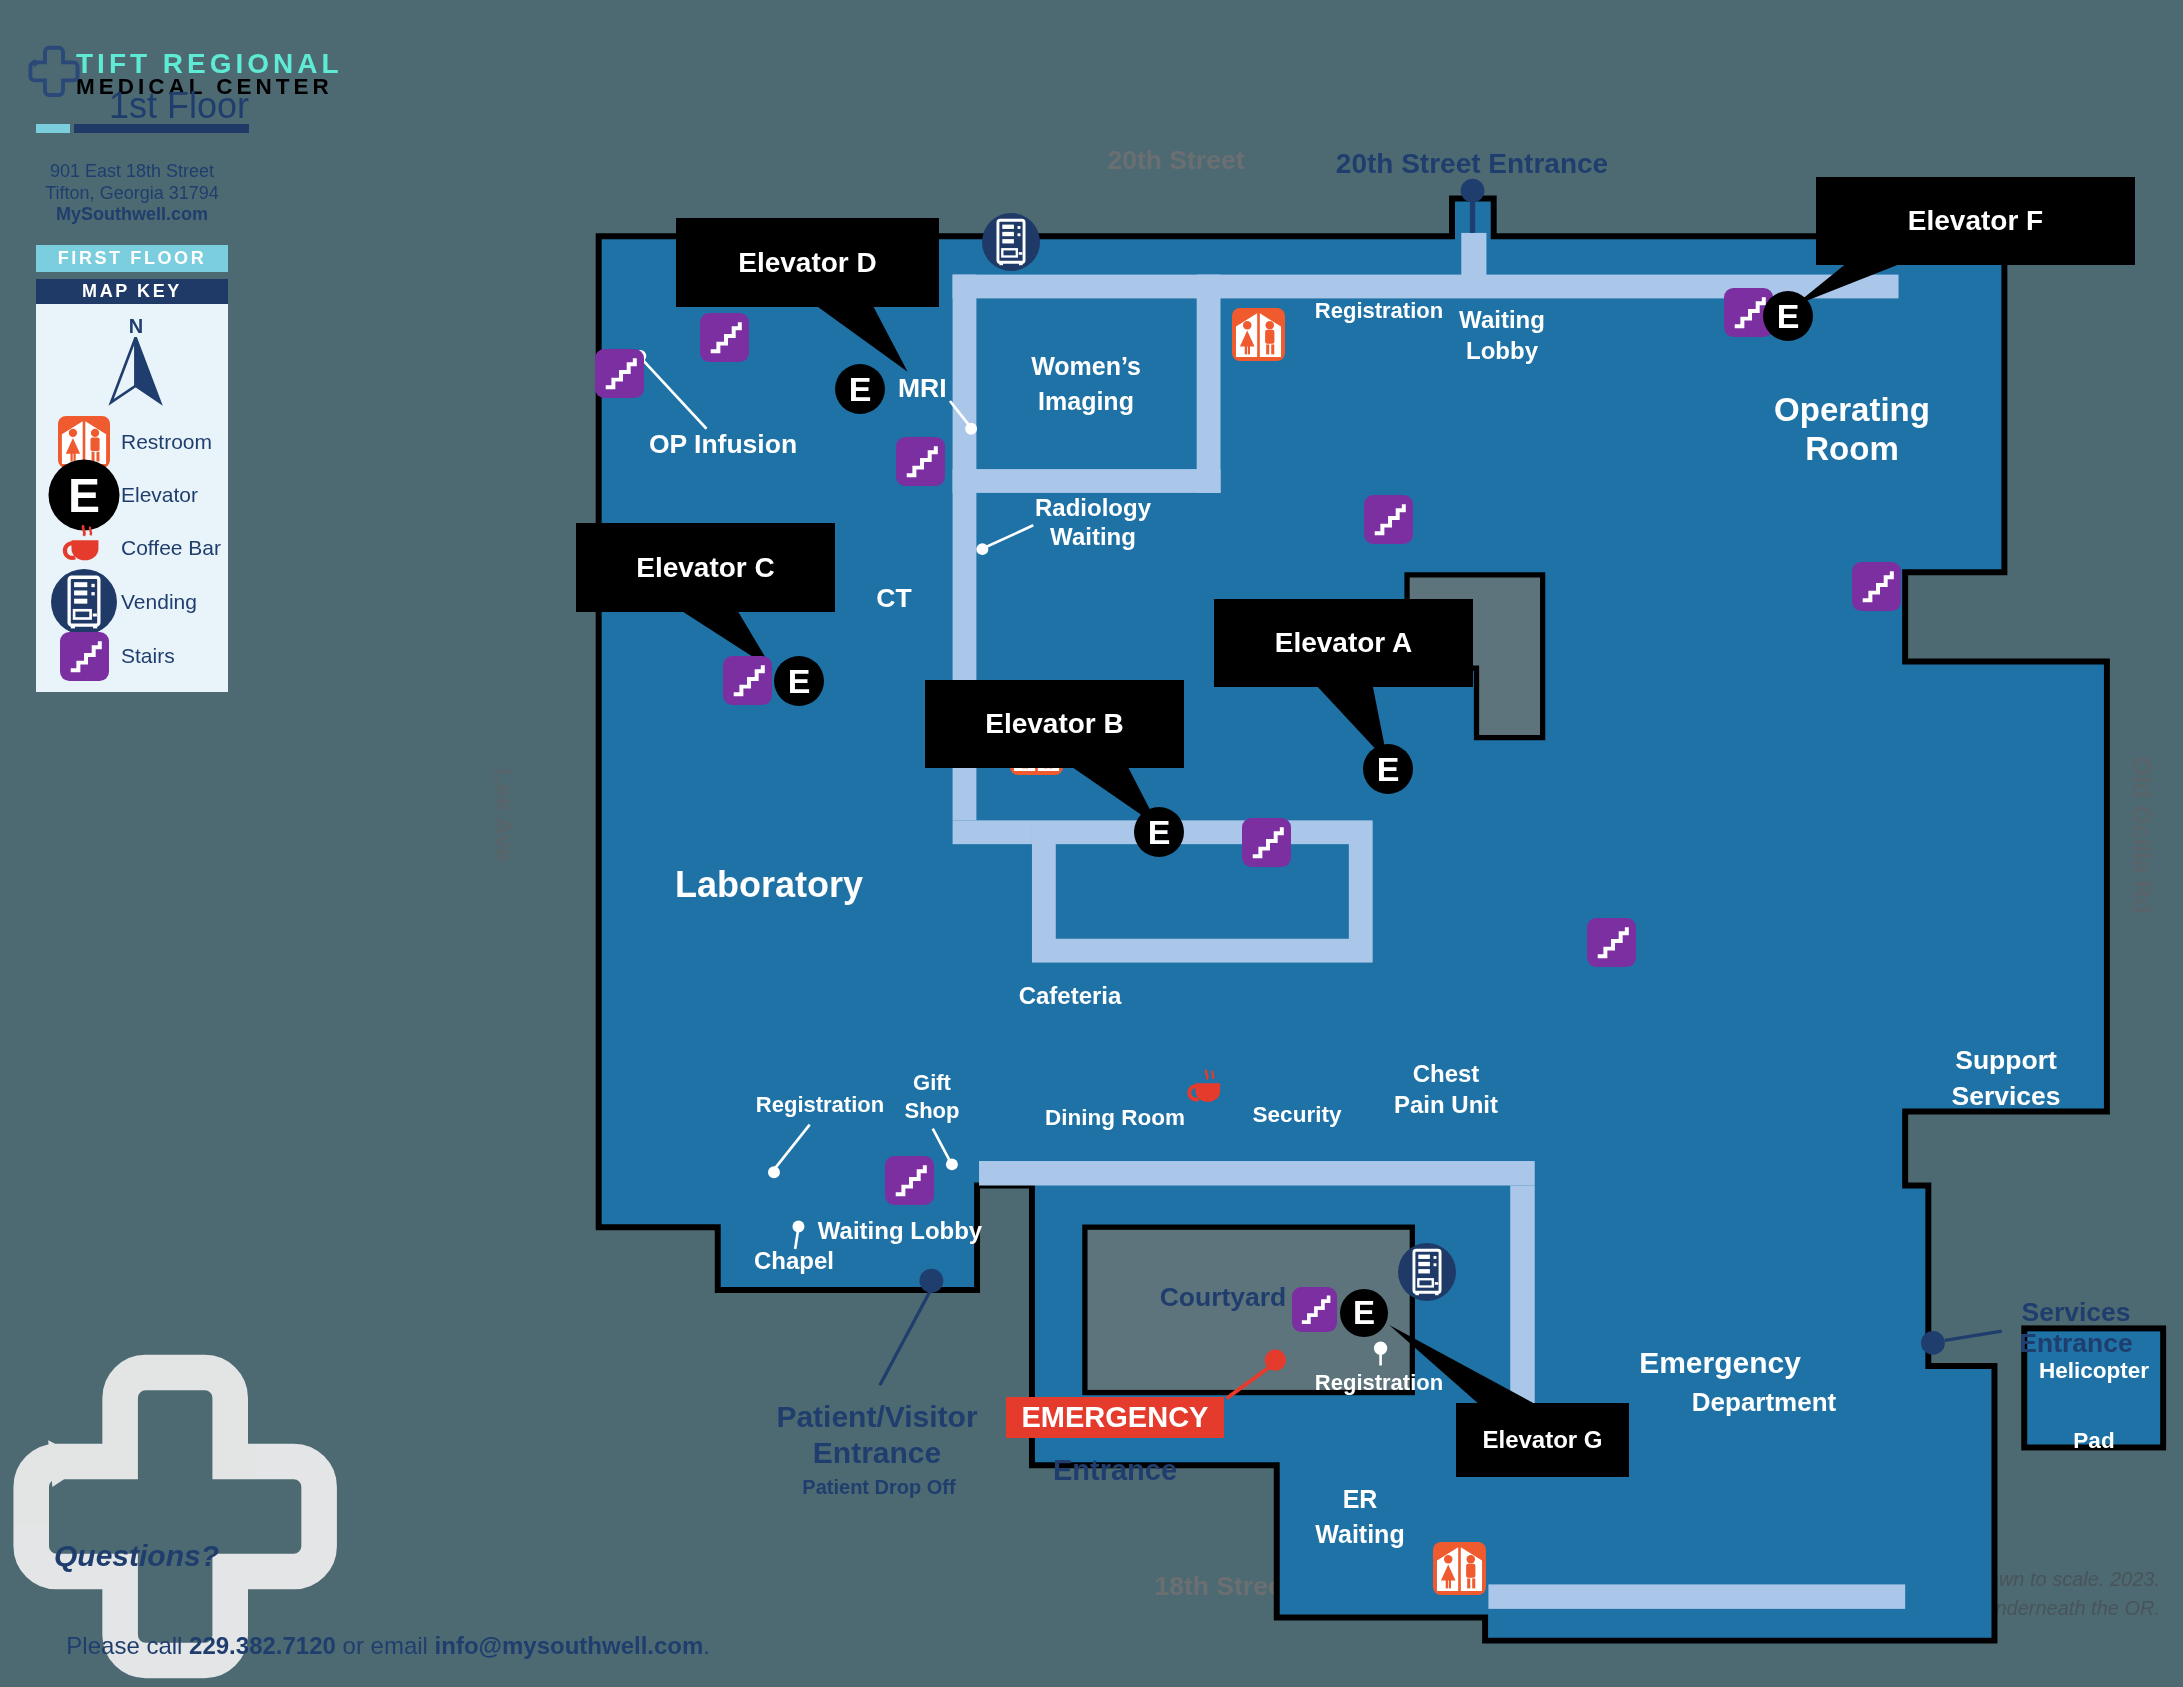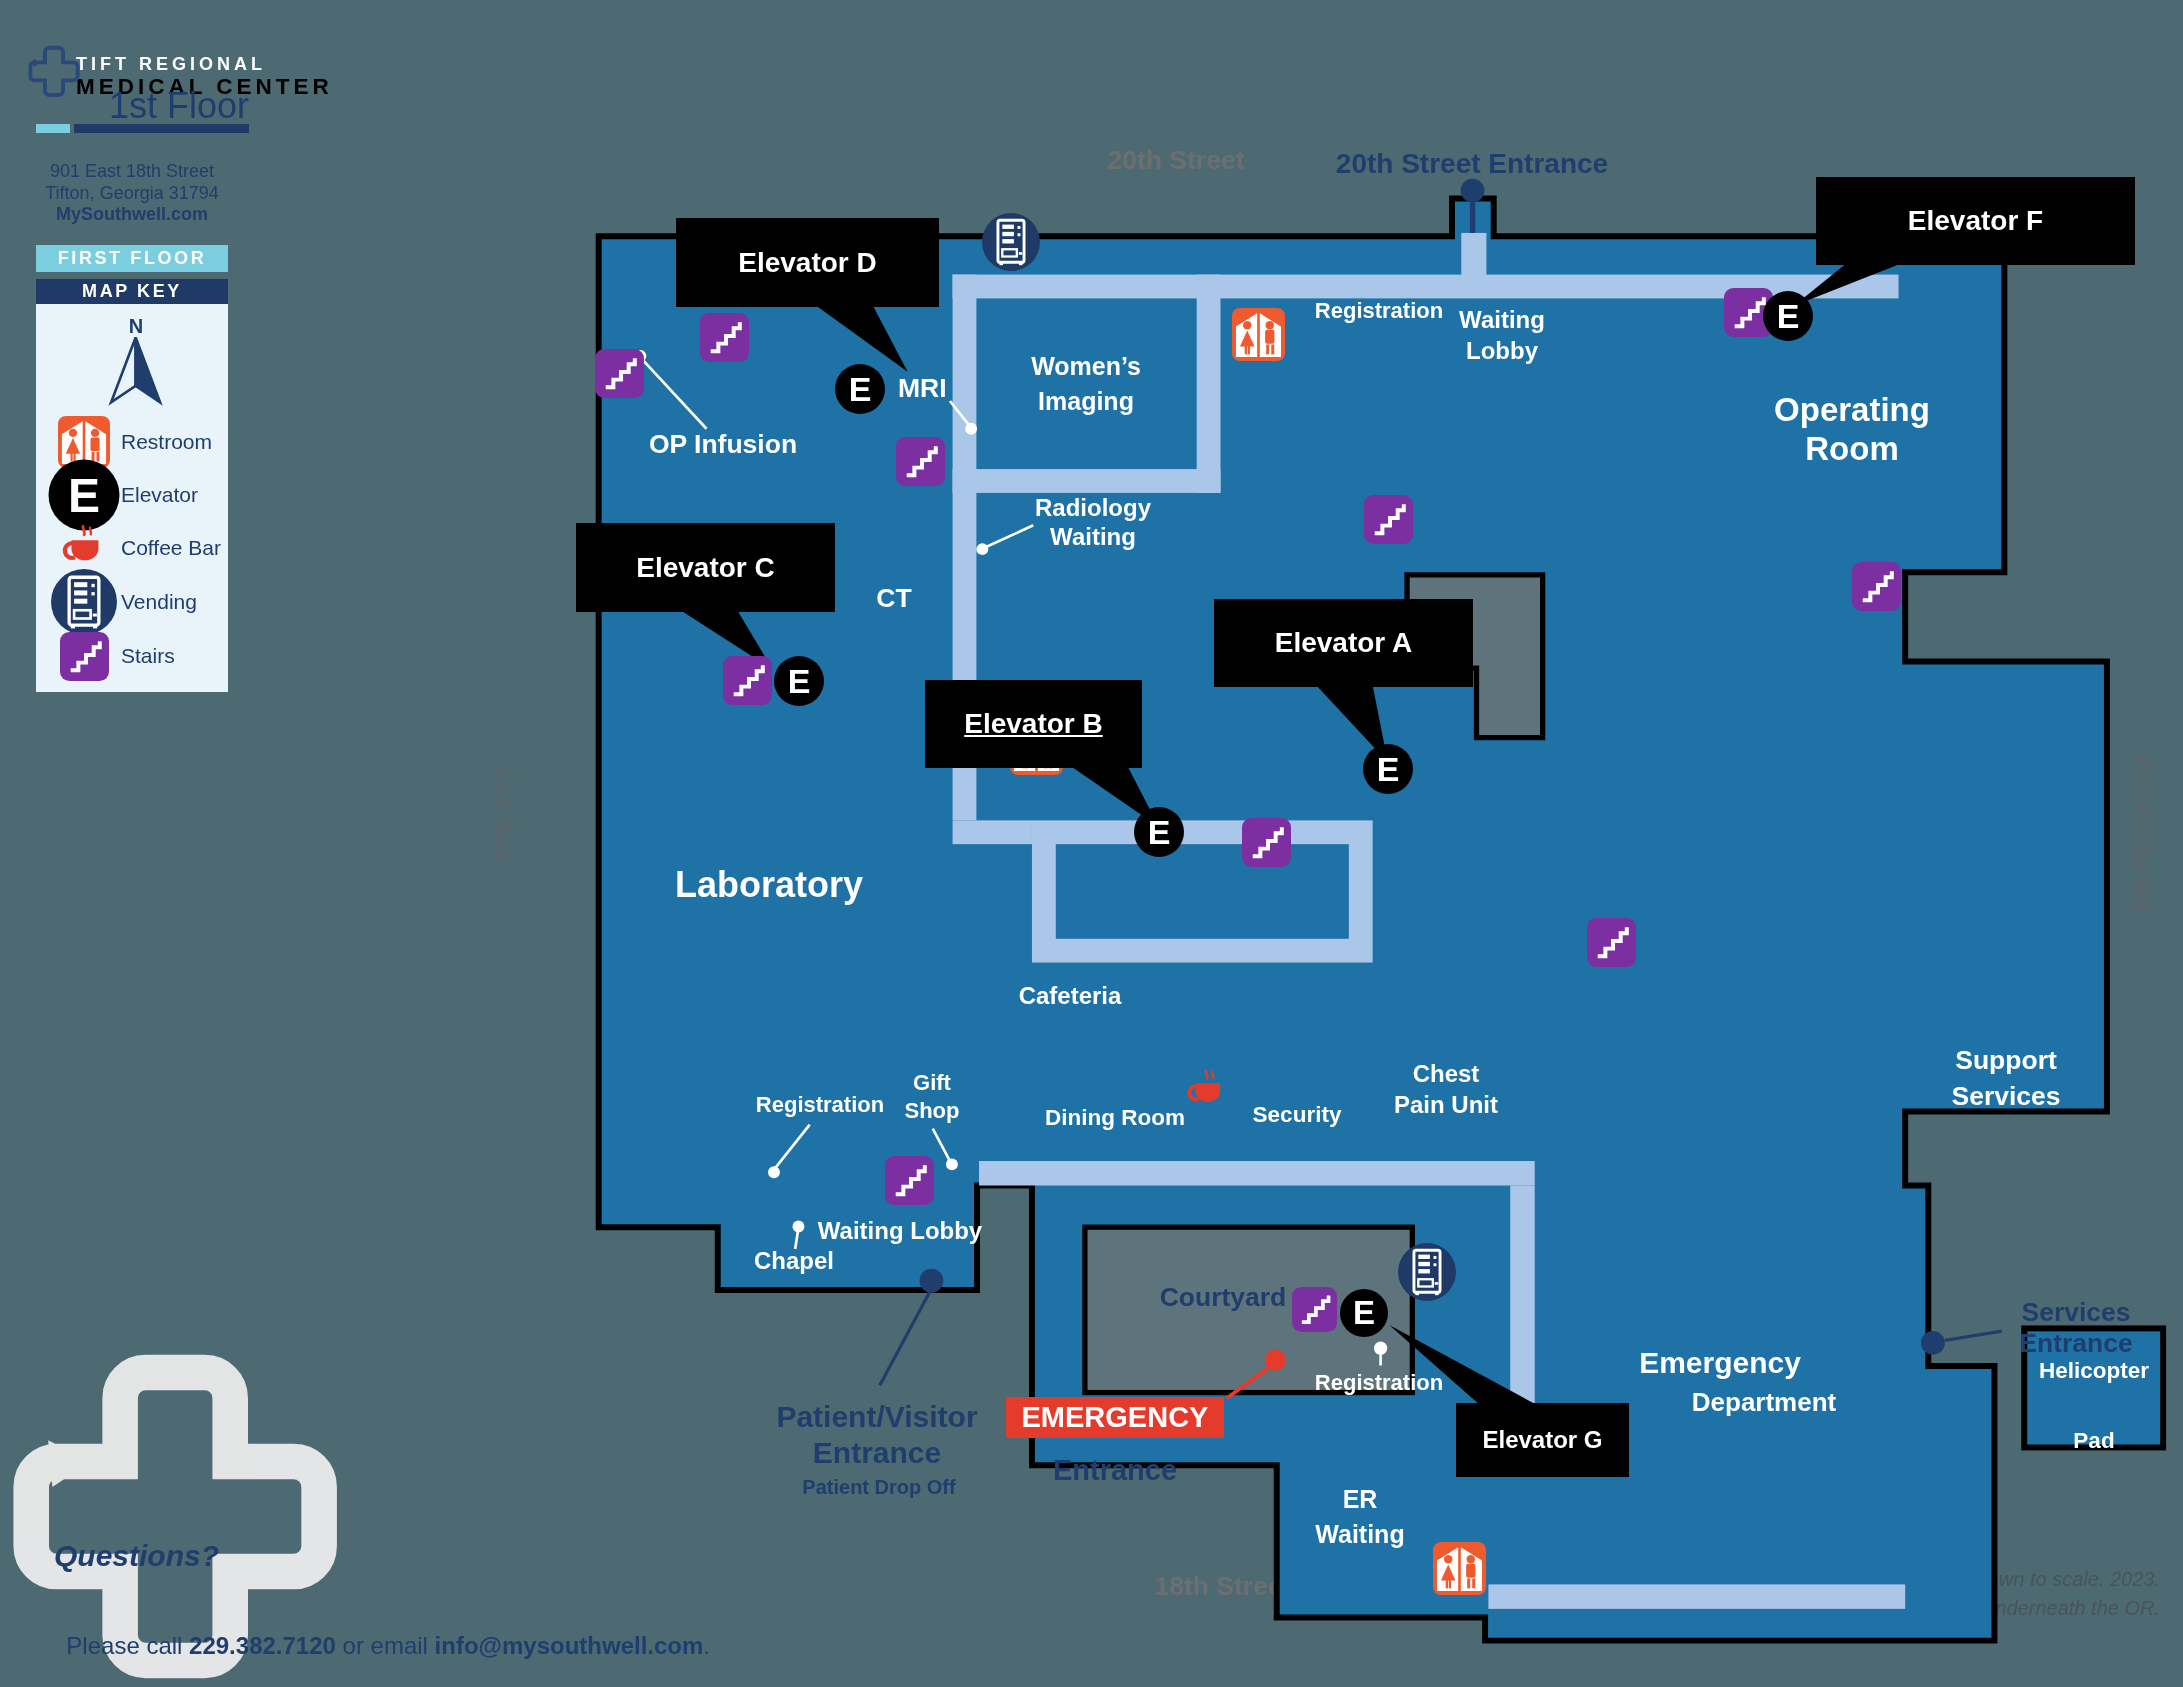--- a/index.html
+++ b/index.html
@@ -134,21 +134,21 @@
     <path d="M25,2 h14 a6,6 0 0 1 6,6 v15 h15 a6,6 0 0 1 6,6 v14 a6,6 0 0 1 -6,6 h-15 v15 a6,6 0 0 1 -6,6 h-14 a6,6 0 0 1 -6,-6 v-15 h-15 a6,6 0 0 1 -6,-6 v-14 a6,6 0 0 1 6,-6 h15 v-15 a6,6 0 0 1 6,-6 z" fill="none" stroke="#2A4878" stroke-width="5.5"></path>
     <polygon points="2,18 13,23 3,30" fill="#2A4878"></polygon>
   </g>
 
   <g>
     <polygon points="205,510 168,608 205,583" fill="#E9F4FA" stroke="#1F3E6D" stroke-width="4"></polygon>
     <polygon points="205,510 242,608 205,583" fill="#1F3E6D" stroke="#1F3E6D" stroke-width="4"></polygon>
   </g>
 </svg>
 
-<div class="lab left" style="left:76px;top:64px;font-size:18px;letter-spacing:4px;color:#ffffff;">TIFT REGIONAL</div>
+<div class="lab left" style="left:76px;top:64px;font-size:28px;letter-spacing:4px;color:#5eead4;">TIFT REGIONAL</div>
 <div class="lab left" style="left:76px;top:87px;font-size:22.5px;letter-spacing:4px;color:#000000;">MEDICAL CENTER</div>
 <div class="lab right" style="left:249px;top:106px;font-size:36px;font-weight:normal;color:#1F3E6D;">1st Floor</div>
 
 <div class="bar" style="left:36px;top:124px;width:34px;height:8.6px;background:#7BCEDD;"></div>
 <div class="bar" style="left:74px;top:124px;width:175px;height:8.6px;background:#1F3A66;"></div>
 
 <div class="lab navy" style="left:132px;top:171px;font-size:18px;font-weight:normal;">901 East 18th Street</div>
 <div class="lab navy" style="left:132px;top:193px;font-size:18px;font-weight:normal;">Tifton, Georgia 31794</div>
 <div class="lab navy" style="left:132px;top:214px;font-size:18px;">MySouthwell.com</div>
 
@@ -242,21 +242,21 @@
 <div class="lab navy" style="left:1115px;top:1470px;font-size:29px;z-index:20;">Entrance</div>
 <div class="lab navy" style="left:2076px;top:1313px;font-size:26.5px;z-index:20;">Services</div>
 <div class="lab navy" style="left:2076px;top:1344px;font-size:26.5px;z-index:20;">Entrance</div>
 
 <div class="callout" style="left:676px;top:218px;width:263px;height:89px;font-size:28px;">
   <span>Elevator D</span>
   </div>
 <div class="callout" style="left:576px;top:523px;width:259px;height:89px;font-size:28px;">
   <span>Elevator C</span>
   </div>
-<div class="callout" style="left:925px;top:680px;width:217px;height:88px;font-size:28px;text-decoration:underline;">
+<div class="callout" style="left:925px;top:680px;width:259px;height:88px;font-size:28px;">
   <span>Elevator B</span>
   </div>
 <div class="callout" style="left:1214px;top:599px;width:259px;height:88px;font-size:28px;">
   <span>Elevator A</span>
   </div>
 <div class="callout" style="left:1816px;top:177px;width:319px;height:88px;font-size:28px;">
   <span>Elevator F</span>
   </div>
 <div class="callout" style="left:1456px;top:1403px;width:173px;height:74px;font-size:24px;">
   <span>Elevator G</span>

